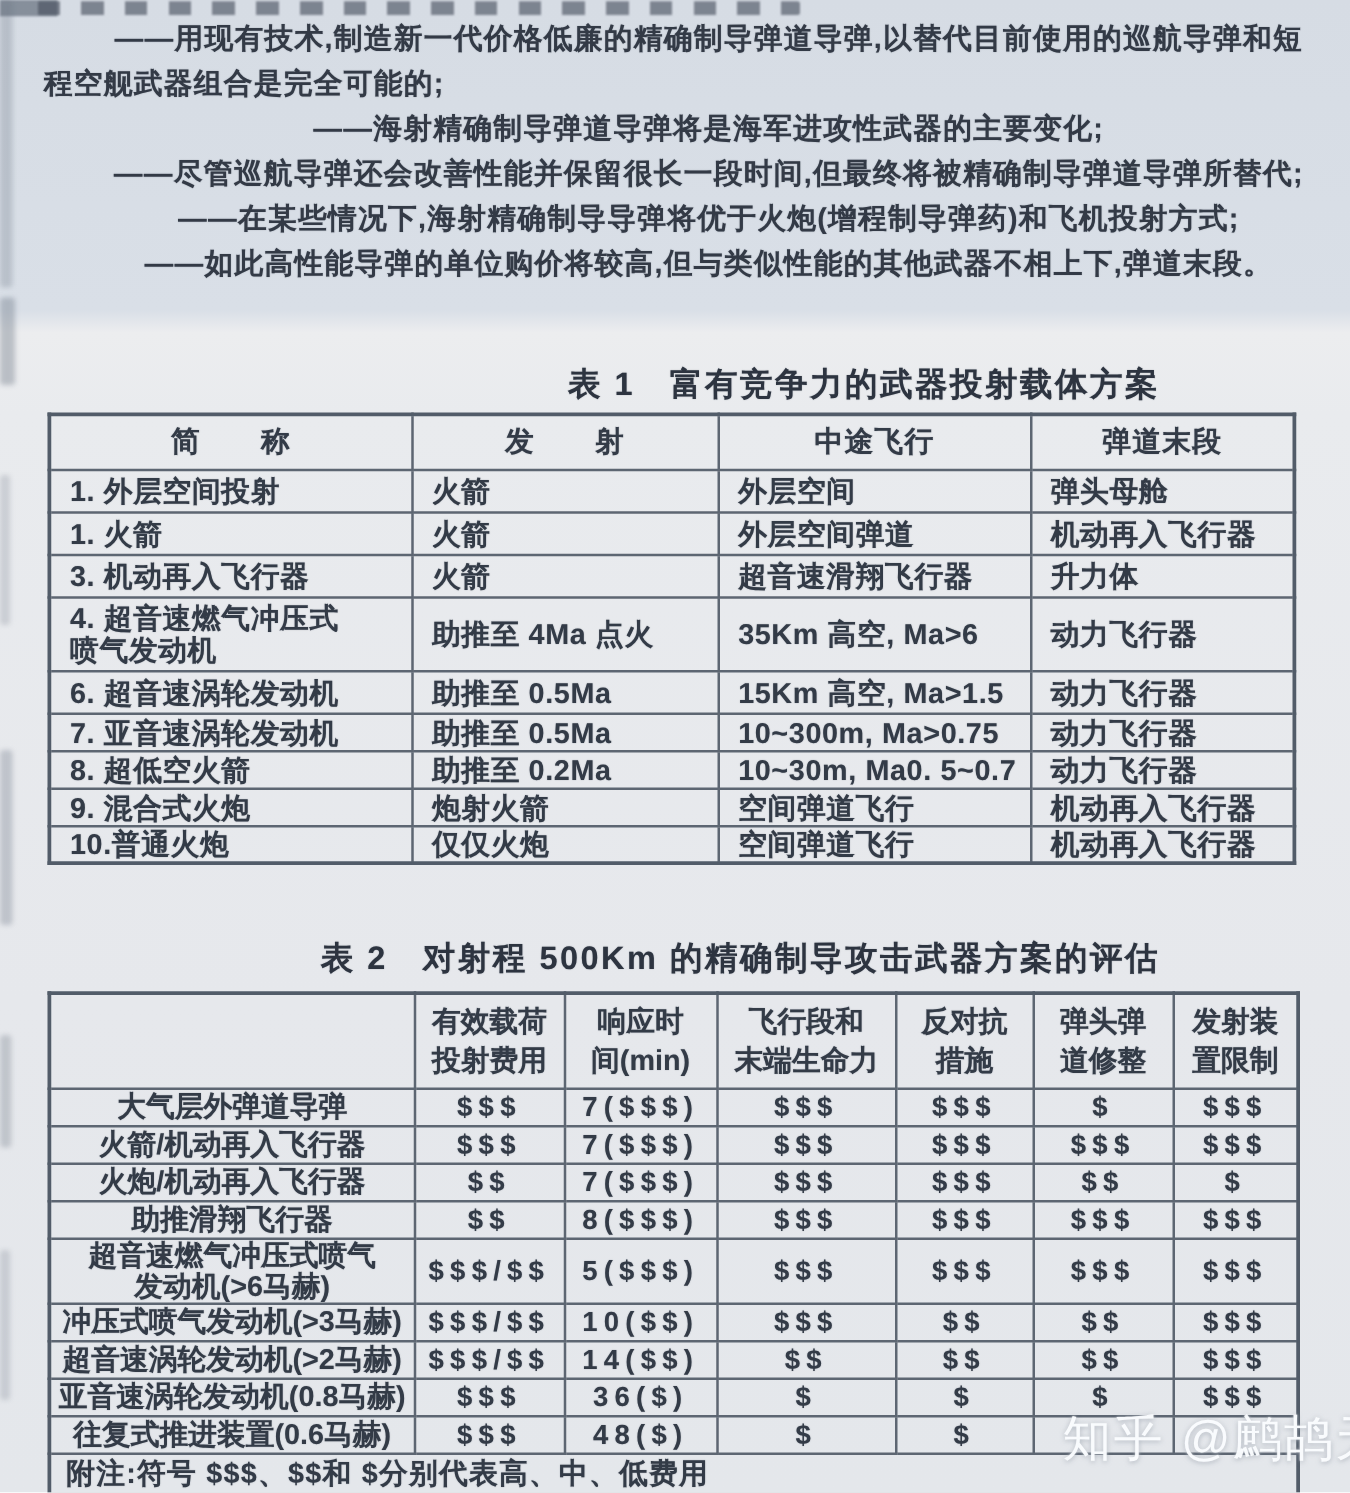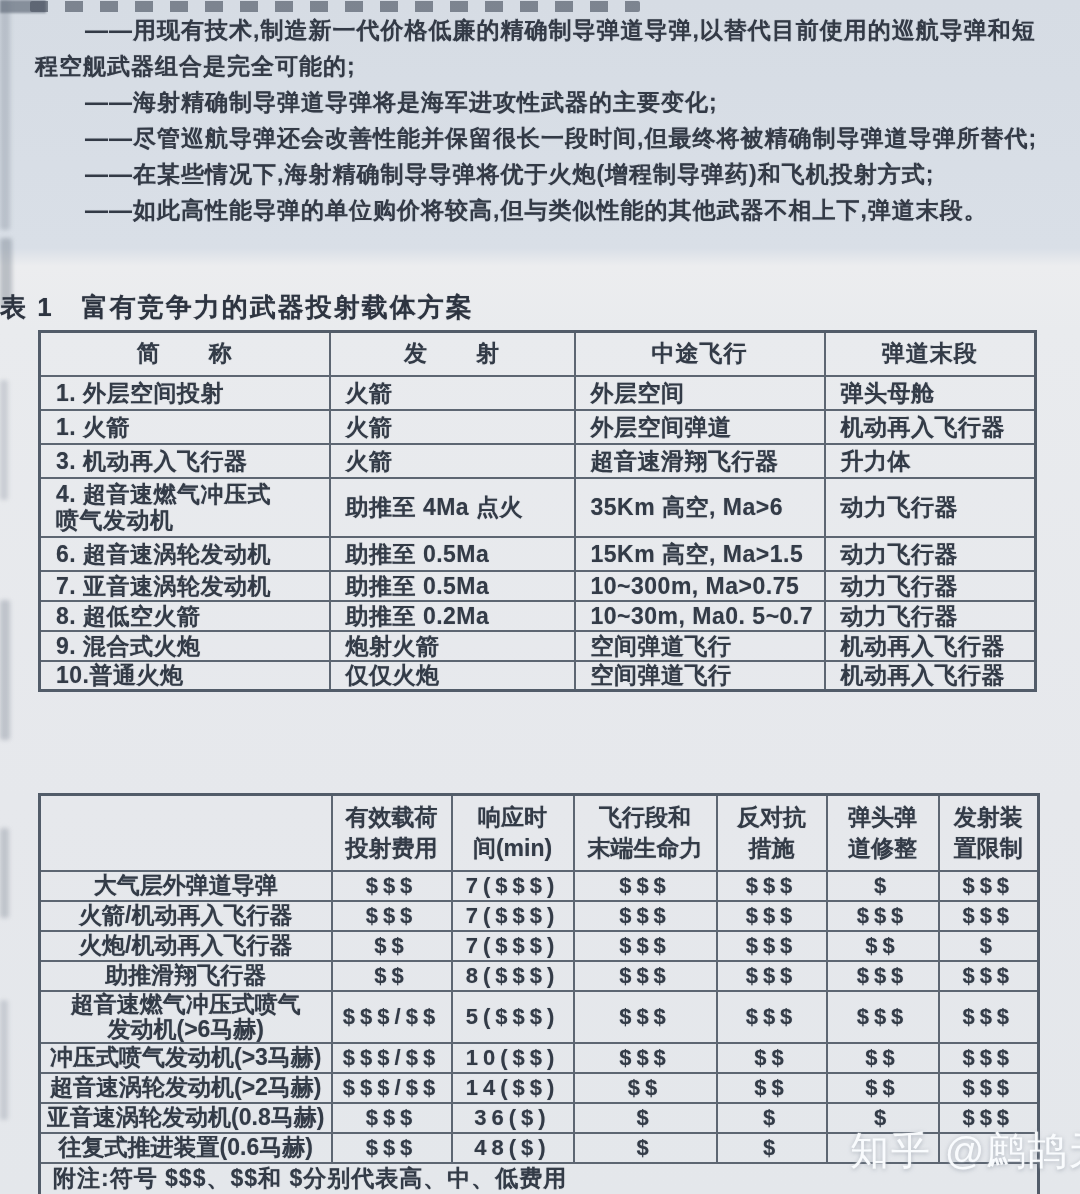--- a/index.html
+++ b/index.html
@@ -17,23 +17,23 @@
   .top-blob{position:absolute;left:0;top:0;width:46px;height:13px;background:rgba(70,80,95,.55);filter:blur(1px);}
   .top-clip{
     position:absolute;left:30px;top:1px;width:610px;height:11px;
     background:repeating-linear-gradient(90deg,rgba(70,78,92,.62) 0 18px,rgba(70,78,92,0) 18px 35px);
     filter:blur(.7px);border-radius:2px;
   }
   
   .intro{position:absolute;left:35px;top:12px;width:1014px;
     font-size:23px;line-height:36px;font-weight:600;letter-spacing:1px;color:#333a46;}
   .intro .line{white-space:nowrap;}
-  .intro .dash{padding-left:50px;}
-  
-  .table-title{position:absolute;left:0;width:928px;text-align:left;
+  .intro .dash{padding-left:50px;text-align:center;}
+  
+  .table-title{position:absolute;left:0;width:928px;text-align:right;
     font-size:26px;font-weight:700;letter-spacing:2px;color:#2d3440;}
   #t1-title{top:290px;}
   #t2-title{top:749px;}
   
   table{position:absolute;left:38px;border-collapse:collapse;table-layout:fixed;
     border:3px solid #525c69;}
   td,th{border:2px solid #5d6672;font-size:23px;vertical-align:middle;padding:0;
     color:#333b47;overflow:hidden;}
   th{font-weight:700;text-align:center;white-space:pre-line;}
   td.label{white-space:pre-line;}
@@ -150,20 +150,21 @@
         </tr>
         <tr>
           <td class="label">10.普通火炮</td>
           <td>仅仅火炮</td>
           <td>空间弹道飞行</td>
           <td>机动再入飞行器</td>
         </tr>
       </tbody>
   </table>
 
+  <div class="table-title" id="t2-title">表 2　对射程 500Km 的精确制导攻击武器方案的评估</div>
   <table id="table2">
     <colgroup>
       <col style="width:292px">
         <col style="width:120px">
         <col style="width:122px">
         <col style="width:143px">
         <col style="width:110px">
         <col style="width:112px">
         <col style="width:100px">
     </colgroup>

